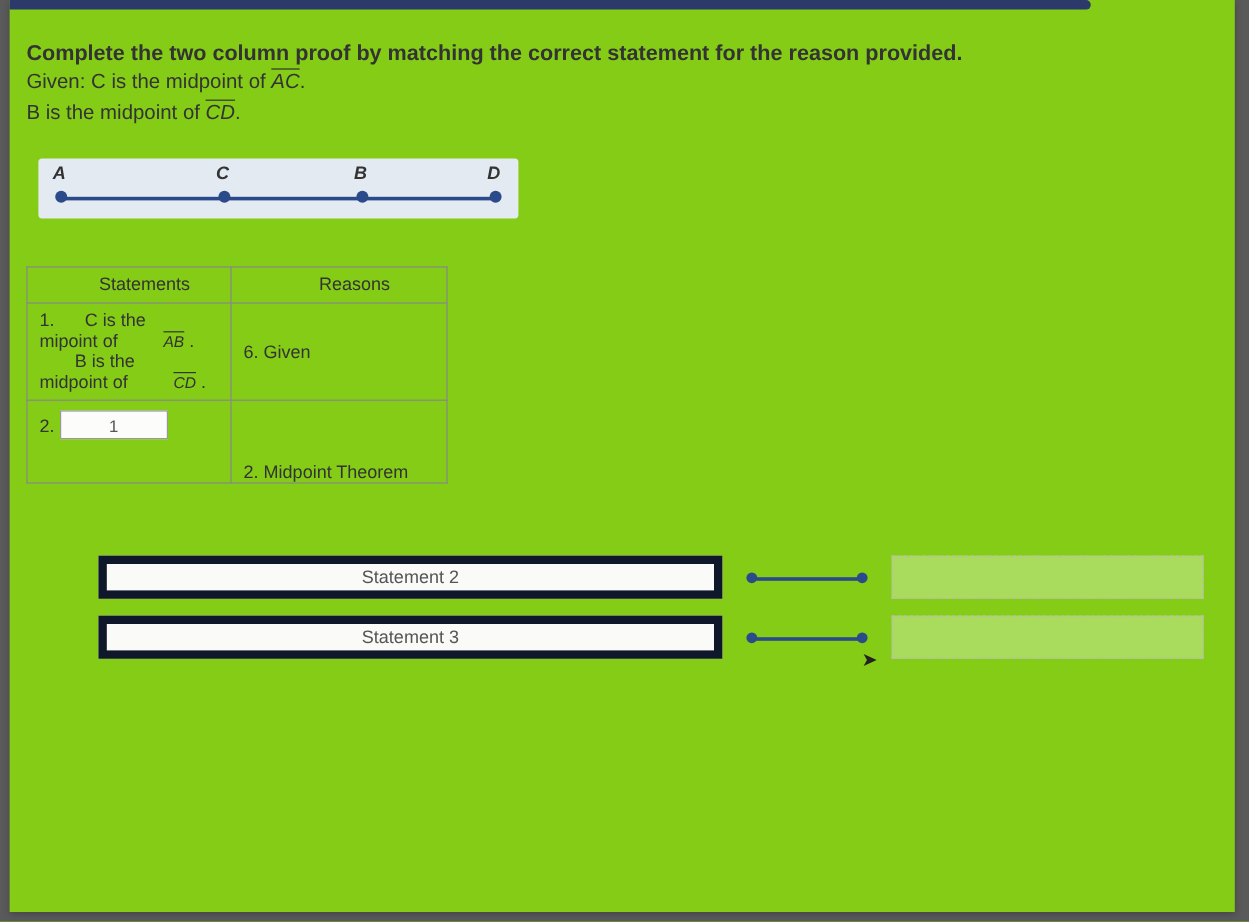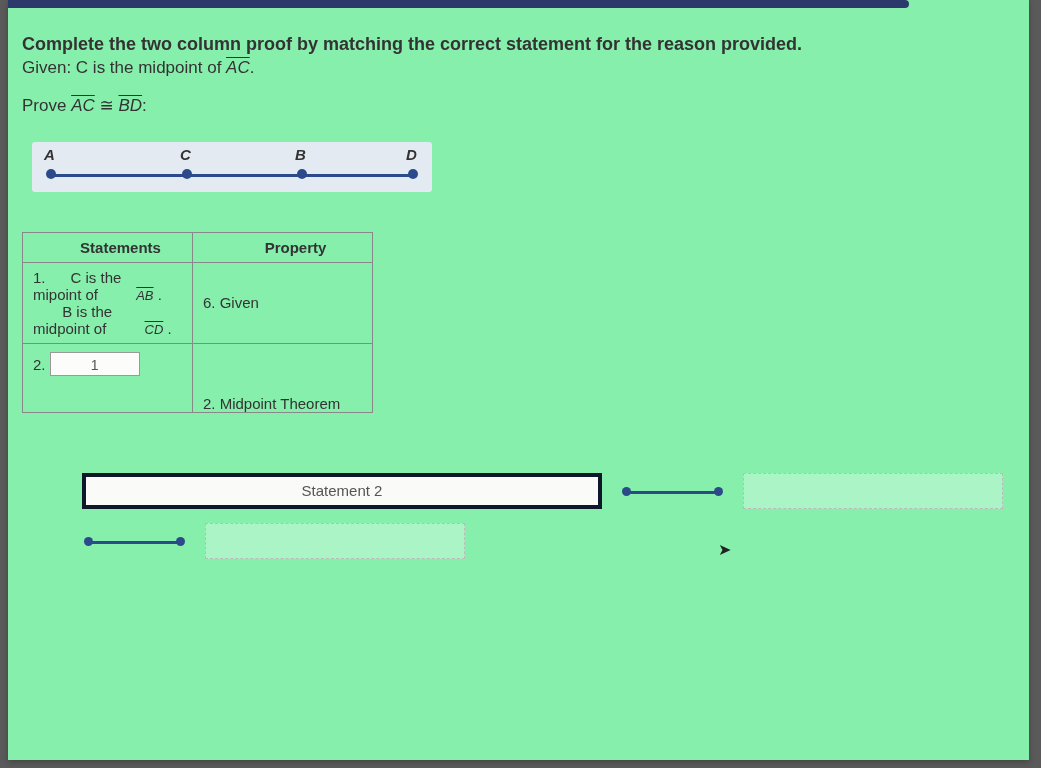--- a/index.html
+++ b/index.html
@@ -6,21 +6,21 @@
     body {
       margin: 0;
       font-family: Arial, Helvetica, sans-serif;
       background: #5a5a5a;
       width: 1041px;
       height: 768px;
       overflow: hidden;
       position: relative;
     }
     .page {
-      background: #86efac;
+      background: #84cc16;
       margin: 0 12px 12px 8px;
       height: 760px;
       padding: 18px 20px 0 14px;
       position: relative;
       box-shadow: 0 2px 6px rgba(0,0,0,0.25);
     }
     .topbar {
       position: absolute;
       top: 0;
       left: 0;
@@ -88,21 +88,21 @@
       color: #333;
     }
     .proof-table th, .proof-table td {
       border: 1px solid #888;
       padding: 6px 10px;
       text-align: left;
       vertical-align: top;
     }
     .proof-table th {
       text-align: center;
-      font-weight: bold;
+      font-weight: normal;
       background: transparent;
       padding-left: 36px;
     }
     .stmt-col { width: 170px; }
     .reason-col { width: 180px; }
     .dropbox {
       display: inline-block;
       border: 1px solid #999;
       background: #fcfcfa;
       width: 90px;
@@ -123,21 +123,21 @@
       margin-top: 60px;
       padding-left: 60px;
     }
     .answer-row {
       display: flex;
       align-items: center;
       margin-bottom: 14px;
       gap: 18px;
     }
     .answer-input {
-      border: 4px solid #0f172a;
+      border: 7px solid #0f172a;
       background: #fafaf8;
       height: 36px;
       width: 520px;
       display: flex;
       align-items: center;
       justify-content: center;
       color: #555;
       font-size: 15px;
     }
     .mini-segment {
@@ -181,43 +181,43 @@
 
 <div class="page">
   <div class="topbar"></div>
 
   <div class="instruction">Complete the two column proof by matching the correct statement for the reason provided.</div>
 
   <div class="given-block">
     <div>
       <span>Given: C is the midpoint of </span><span class="overline">AC</span><span>.</span>
     </div>
+    <div>
+      <span>B is the midpoint of </span><span class="overline">CD</span><span>.</span>
+    </div>
   </div>
 
-  <div class="prove">
-    <span>Prove </span><span class="overline">AC</span><span> ≅ </span><span class="overline">BD</span><span>:</span>
-  </div>
 
   <div class="segment-diagram">
     <div class="segment-line"></div>
     <div class="point" style="left:14px"></div>
     <div class="point-label" style="left:12px">A</div>
     <div class="point" style="left:150px"></div>
     <div class="point-label" style="left:148px">C</div>
     <div class="point" style="left:265px"></div>
     <div class="point-label" style="left:263px">B</div>
     <div class="point" style="left:376px"></div>
     <div class="point-label" style="left:374px">D</div>
   </div>
 
   <table class="proof-table">
     <tbody>
         <tr>
       <th class="stmt-col">Statements</th>
-      <th class="reason-col">Property</th>
+      <th class="reason-col">Reasons</th>
     </tr>
     <tr>
       <td>
         <span>1.</span>&nbsp;&nbsp;&nbsp;&nbsp;&nbsp;&nbsp;<span>C is the</span><br>
         <span>mipoint of </span><span class="small-ov">AB</span><span> .</span><br>
         &nbsp;&nbsp;&nbsp;&nbsp;&nbsp;&nbsp;&nbsp;<span>B is the</span><br>
         <span>midpoint of </span><span class="small-ov">CD</span><span> .</span>
       </td>
       <td style="vertical-align:middle">6. Given</td>
     </tr>
@@ -236,20 +236,21 @@
     <div class="answer-row">
       <div class="answer-input">Statement 2</div>
       <div class="mini-segment">
         <div class="mini-line"></div>
         <div class="mini-dot" style="left:2px"></div>
         <div class="mini-dot" style="right:2px"></div>
       </div>
       <div class="dashed-box"></div>
     </div>
     <div class="answer-row">
+      <div class="answer-input">Statement 3</div>
       <div class="mini-segment">
         <div class="mini-line"></div>
         <div class="mini-dot" style="left:2px"></div>
         <div class="mini-dot" style="right:2px"></div>
       </div>
       <div class="dashed-box"></div>
     </div>
   </div>
 
   <div class="cursor">➤</div>

